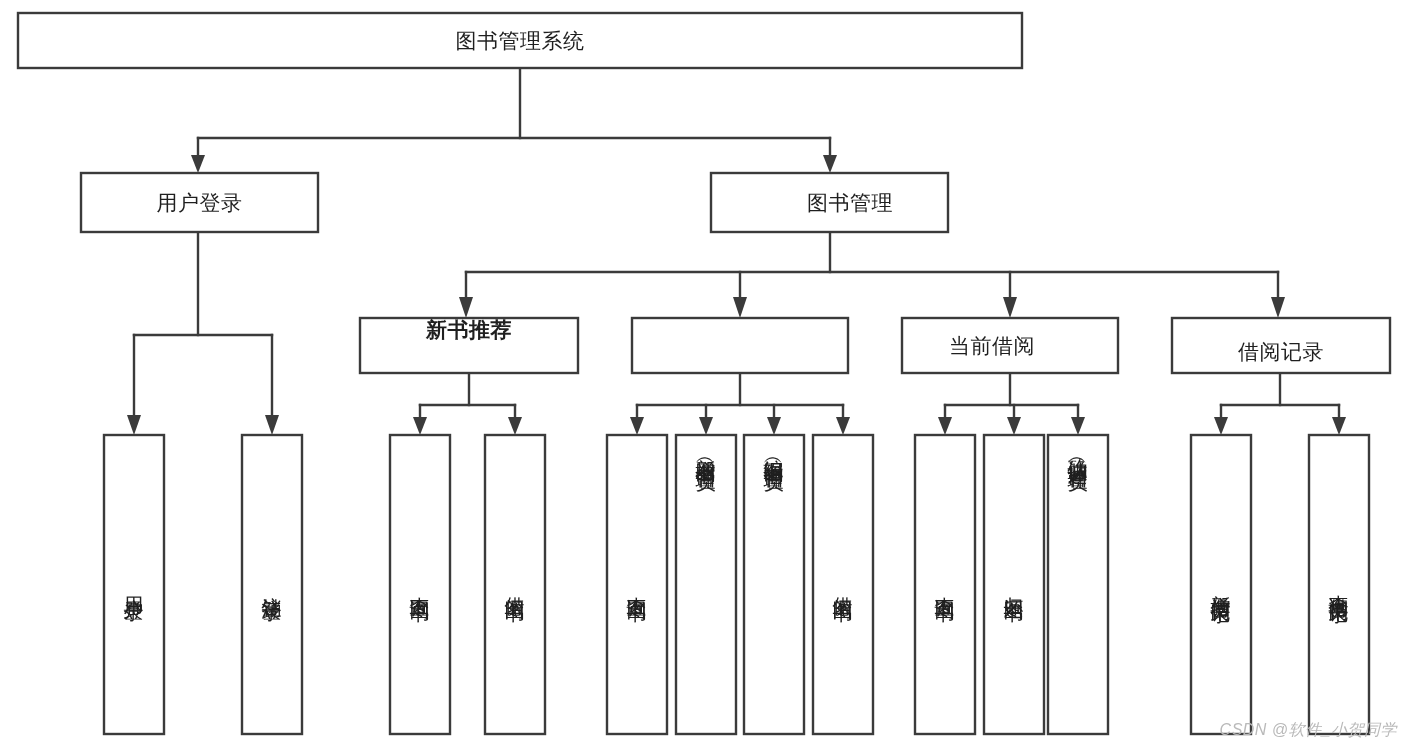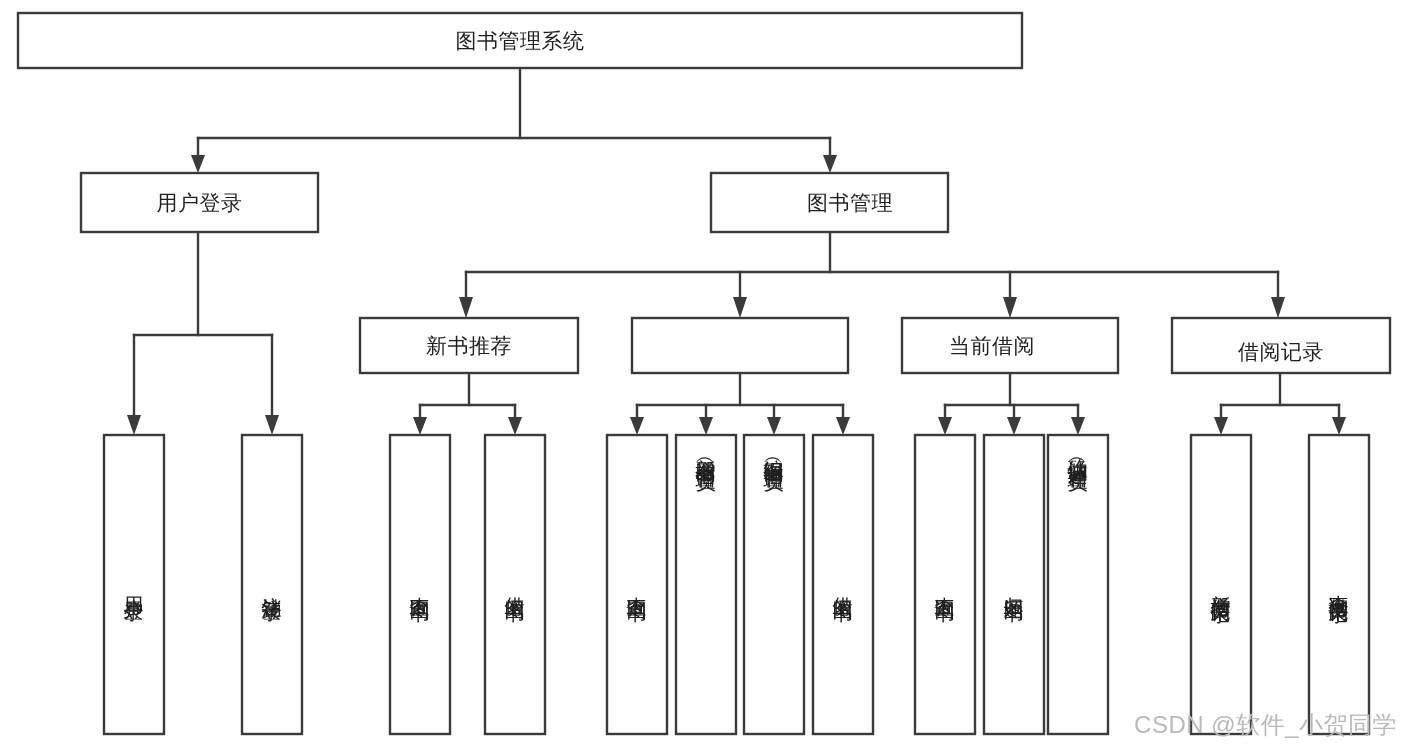--- a/index.html
+++ b/index.html
@@ -63,24 +63,25 @@
     text-orientation: upright;
     letter-spacing: 2px;
     line-height: 1;
     pointer-events: none;
   }
   #watermark {
     position: absolute;
     right: 8px;
     bottom: 6px;
     color: #b9b9b9;
-    font-size: 24px;
+    font-size: 16px;
     letter-spacing: 0.5px;
     white-space: nowrap;
     pointer-events: none;
+    font-style: italic;
   }
 </style>
 </head>
 <body>
 
 <div id="diagram-root">
 
   <svg id="flow-svg" viewBox="0 0 1405 747">
 
     <g>
@@ -177,21 +178,21 @@
       <rect class="node-box" x="1191" y="435" width="60" height="299"></rect>
       <rect class="node-box" x="1309" y="435" width="60" height="299"></rect>
     </g>
   </svg>
 
   <div class="node-label-h" style="left:18px; top:13px; width:1004px; height:55px;">图书管理系统</div>
 
   <div class="node-label-h" style="left:81px; top:173px; width:237px; height:59px;">用户登录</div>
   <div class="node-label-h" style="left:711px; top:173px; width:278px; height:59px;font-family:Liberation Mono, monospace;">图书管理</div>
 
-  <div class="node-label-h" style="left:360px; top:318px; width:218px; height:55px;">新书推荐</div>
+  <div class="node-label-h" style="left:360px; top:302px; width:218px; height:55px;font-weight:bold;">新书推荐</div>
   <div class="node-label-h" style="left:902px; top:318px; width:180px; height:55px;">当前借阅</div>
   <div class="node-label-h" style="left:1172px; top:318px; width:218px; height:67px;">借阅记录</div>
 
   <div class="node-label-v" style="left:104px; top:435px; width:60px; height:299px;">用户登录</div>
   <div class="node-label-v" style="left:242px; top:435px; width:60px; height:299px;">注销登录</div>
 
   <div class="node-label-v" style="left:390px; top:435px; width:60px; height:299px;">查询图书</div>
   <div class="node-label-v" style="left:485px; top:435px; width:60px; height:299px;">借阅图书</div>
 
   <div class="node-label-v" style="left:607px; top:435px; width:60px; height:299px;">查询图书</div>

